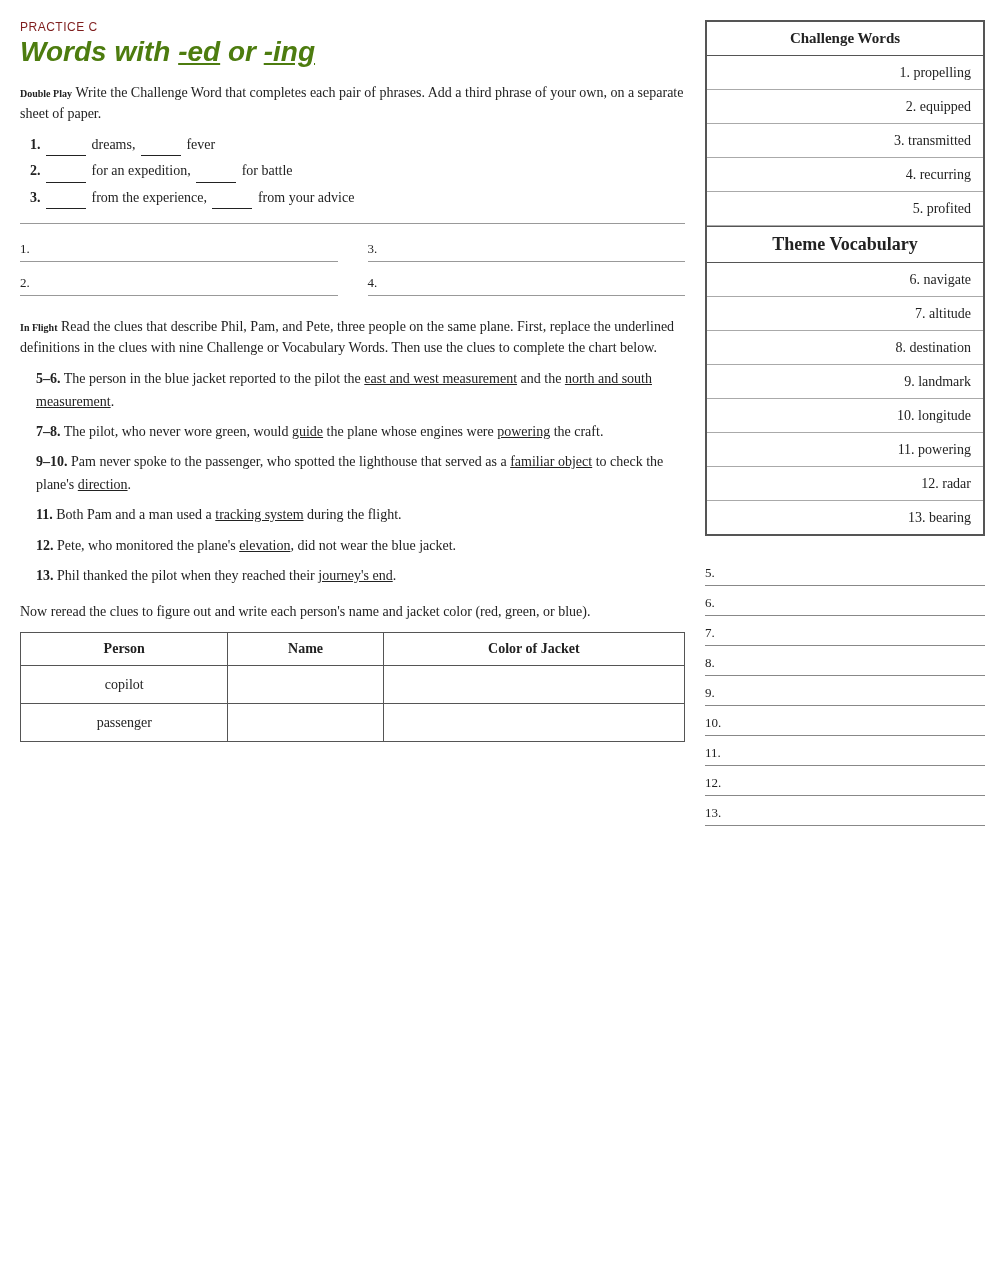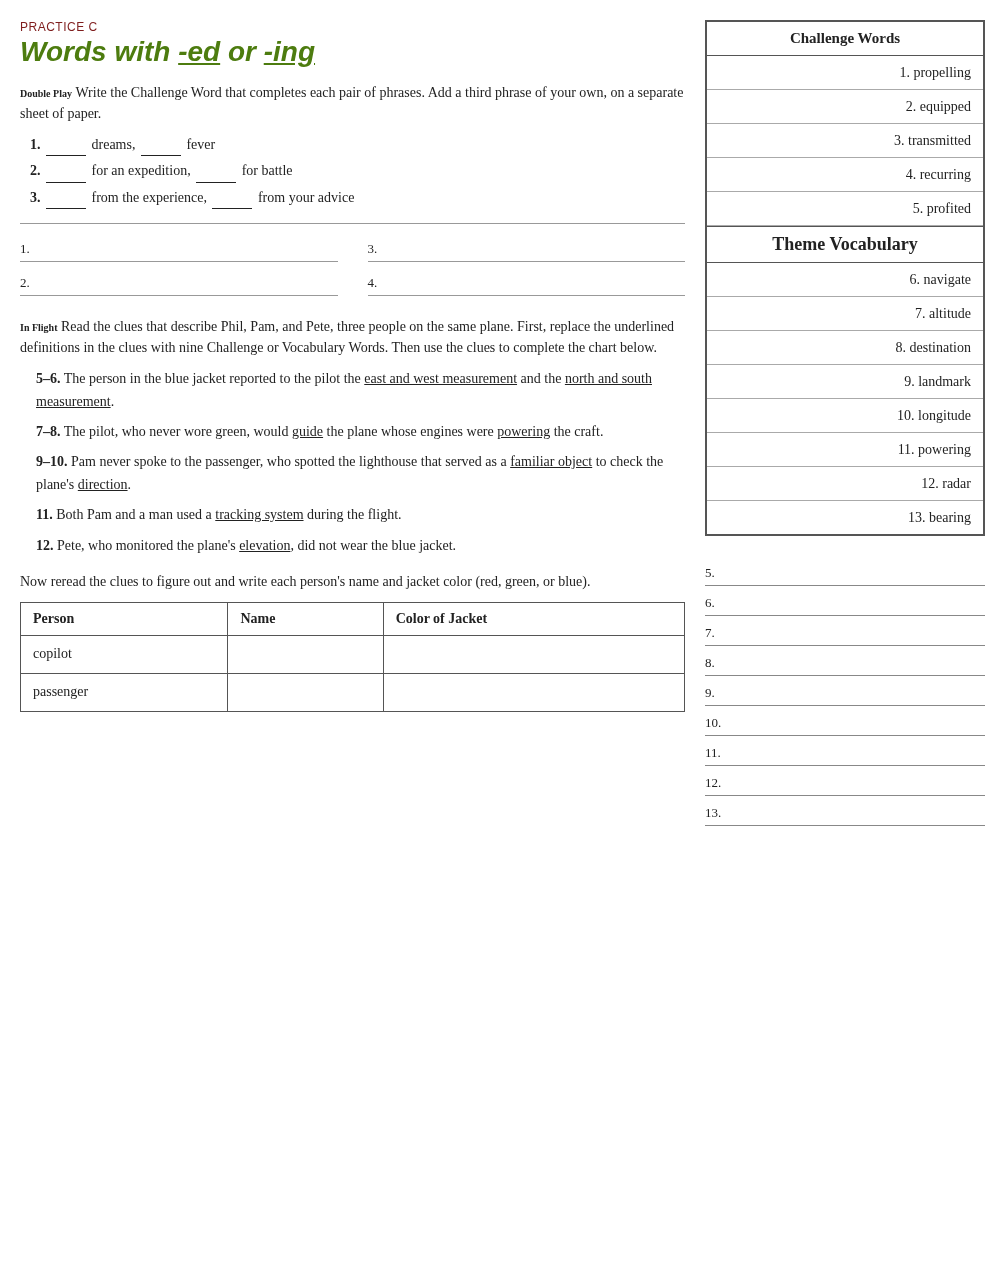--- a/index.html
+++ b/index.html
@@ -106,21 +106,21 @@
       line-height: 1.5;
     }
     .person-table {
       width: 100%;
       border-collapse: collapse;
       margin-bottom: 20px;
     }
     .person-table th, .person-table td {
       border: 1px solid #555;
       padding: 8px 12px;
-      text-align: left;
+      text-align: center;
     }
     .person-table th {
       font-weight: bold;
       background: #fff;
     }
     .person-table td {
       height: 38px;
     }
 
     
@@ -226,20 +226,23 @@
           <strong>7–8.</strong> The pilot, who never wore green, would <span class="underline">guide</span> the plane whose engines were <span class="underline">powering</span> the craft.
         </li>
         <li>
           <strong>9–10.</strong> Pam never spoke to the passenger, who spotted the lighthouse that served as a <span class="underline">familiar object</span> to check the plane's <span class="underline">direction</span>.
         </li>
         <li>
           <strong>11.</strong> Both Pam and a man used a <span class="underline">tracking system</span> during the flight.
         </li>
         <li>
           <strong>12.</strong> Pete, who monitored the plane's <span class="underline">elevation</span>, did not wear the blue jacket.
+        </li>
+        <li>
+          <strong>13.</strong> Phil thanked the pilot when they reached their <span class="underline">journey's end</span>.
         </li>
       </ul>
     </div>
 
     <p class="now-reread">Now reread the clues to figure out and write each person's name and jacket color (red, green, or blue).</p>
 
     <table class="person-table">
       <thead>
         <tr>
           <th>Person</th>

